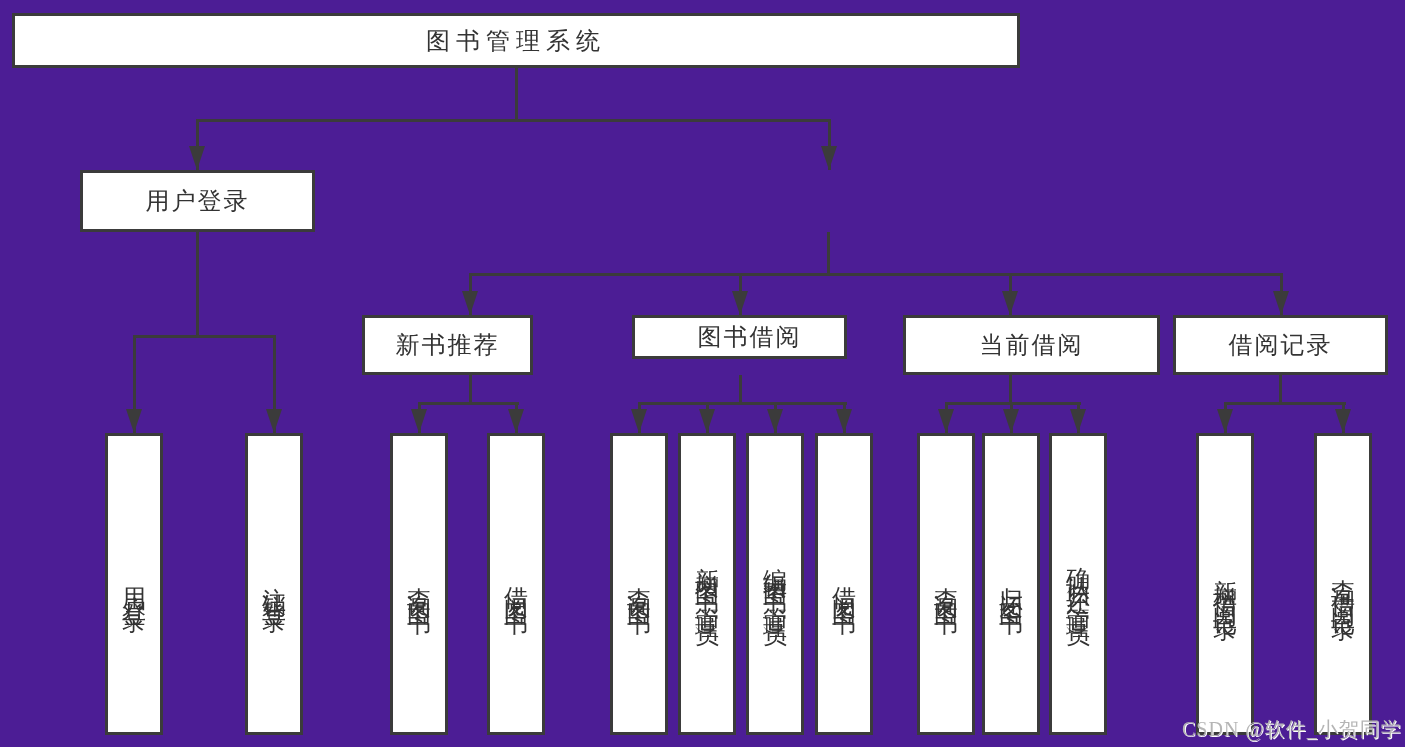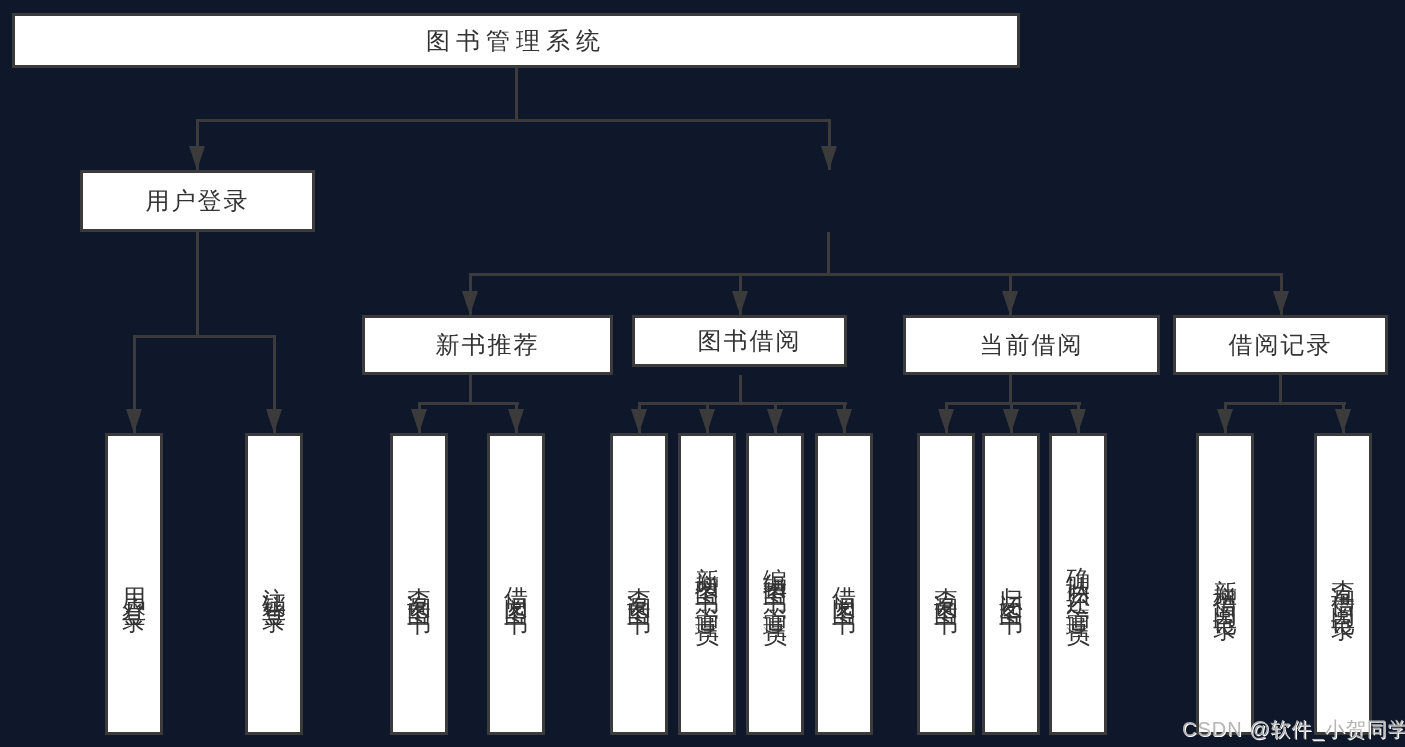--- a/index.html
+++ b/index.html
@@ -1,18 +1,18 @@
 <!DOCTYPE html>
 <html><head>
 <meta charset="utf-8">
 <style>
   html,body { margin:0; padding:0; background:#ffffff; }
   .canvas {
-    position:relative; width:1405px; height:747px; background:#0f172a;
-    font-family:Liberation Sans, sans-serif; overflow:hidden;
+    position:relative; width:1405px; height:747px; background:#4c1d95;
+    font-family:Liberation Serif, serif; overflow:hidden;
   }
   .box {
     position:absolute; box-sizing:border-box;
     border:3px solid #3b3b3b; background:#ffffff;
     display:flex; align-items:center; justify-content:center;
     color:#333333; font-size:24px; letter-spacing:2px; text-align:center;
   }
   .rootbox { letter-spacing:6px; }
   .vtext {
     writing-mode:vertical-rl; font-size:24px; letter-spacing:8px; line-height:1;
@@ -58,22 +58,22 @@
   <div class="hline" style="left:469px; top:273px; width:813px;"></div>
   <div class="vline" style="left:469px; top:273px; height:42px;"></div>
   <div class="arrow" style="left:462px; top:291px;"></div>
   <div class="vline" style="left:739px; top:273px; height:42px;"></div>
   <div class="arrow" style="left:732px; top:291px;"></div>
   <div class="vline" style="left:1009px; top:273px; height:42px;"></div>
   <div class="arrow" style="left:1002px; top:291px;"></div>
   <div class="vline" style="left:1280px; top:273px; height:42px;"></div>
   <div class="arrow" style="left:1273px; top:291px;"></div>
 
-  <div class="box" style="left:362px; top:315px; width:251px; height:60px;">新书推荐</div>
-  <div class="box" style="left:632px; top:315px; width:215px; height:52px;padding-left:20px;">图书借阅</div>
+  <div class="box" style="left:362px; top:315px; width:171px; height:60px;">新书推荐</div>
+  <div class="box" style="left:632px; top:315px; width:215px; height:44px;padding-left:20px;">图书借阅</div>
   <div class="box" style="left:903px; top:315px; width:257px; height:60px;">当前借阅</div>
   <div class="box" style="left:1173px; top:315px; width:215px; height:60px;">借阅记录</div>
 
   <div class="vline" style="left:469px; top:375px; height:29px;"></div>
   <div class="hline" style="left:418px; top:402px; width:101px;"></div>
   <div class="vline" style="left:418px; top:402px; height:31px;"></div>
   <div class="arrow" style="left:411px; top:409px;"></div>
   <div class="vline" style="left:515px; top:402px; height:31px;"></div>
   <div class="arrow" style="left:508px; top:409px;"></div>
 

